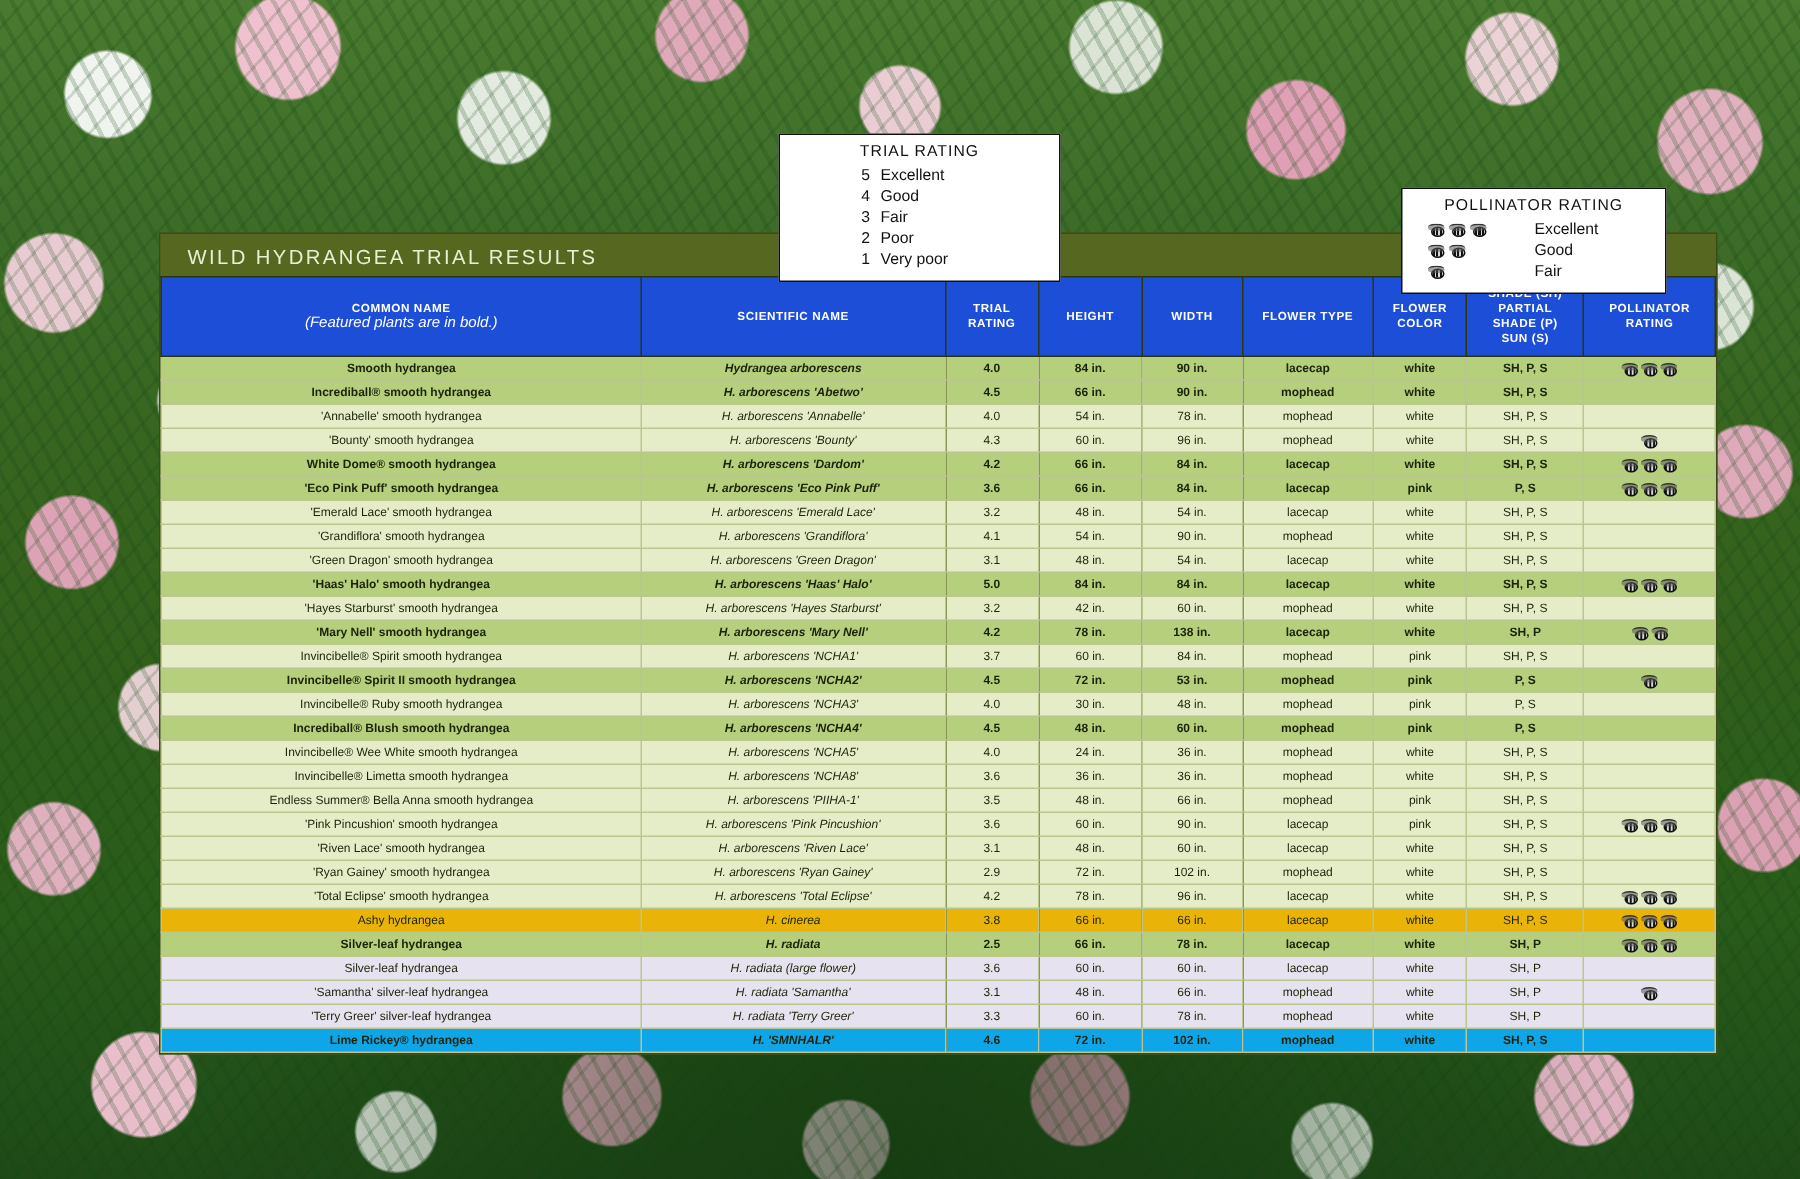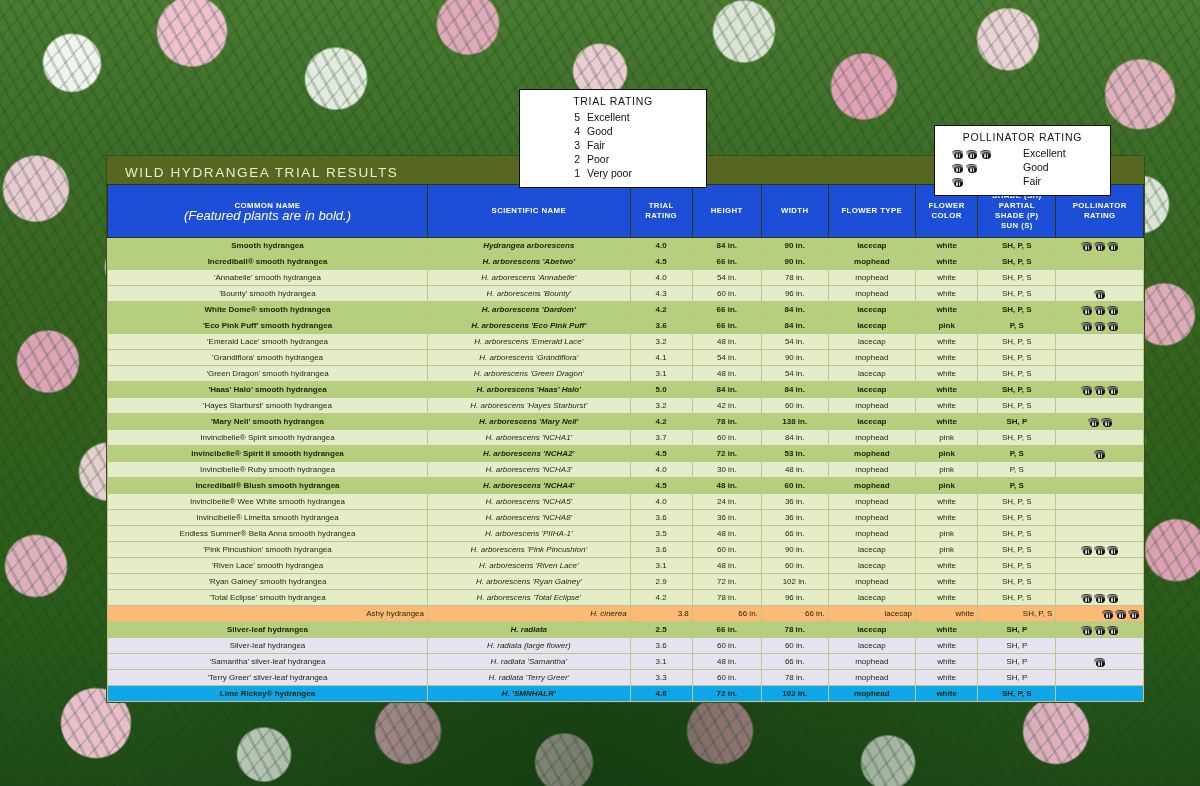--- a/index.html
+++ b/index.html
@@ -170,38 +170,38 @@
     border: 1px solid #2b350e;
     vertical-align: middle;
     line-height: 10px;
     text-transform: uppercase;
   }
   thead th .sub {
     font-weight: normal;
     font-style: italic;
     text-transform: none;
     letter-spacing: 0;
-    font-size: 13px;
+    font-size: 10px;
   }
   tbody td {
     border: 1px solid #b9c68f;
     font-size: 8px;
     color: #1b2409;
     padding: 2px 3px;
     height: 15.6px;
     line-height: 11px;
     text-align: center;
     white-space: nowrap;
     overflow: hidden;
   }
   tbody td.sci { font-style: italic; }
   tbody tr.feat td { font-weight: bold; }
   tbody tr.group-green td { background: #e4edc8; }
   tbody tr.group-green.feat td { background: #b5cf7c; }
-  tbody tr.group-blue td { background: #fdba74; text-align: right; }
+  tbody tr.group-blue td { background: #eab308; }
   tbody tr.group-lav td { background: #e7e2ef; }
   tbody tr.group-lav.feat td { background: #b5cf7c; }
   tbody tr.group-lime td { background: #0ea5e9; }
 
   td.poll { line-height: 8px; padding-top: 3px; }
   td.poll .bee { margin-right: 0px; }
 </style>
 </head>
 <body>
 

